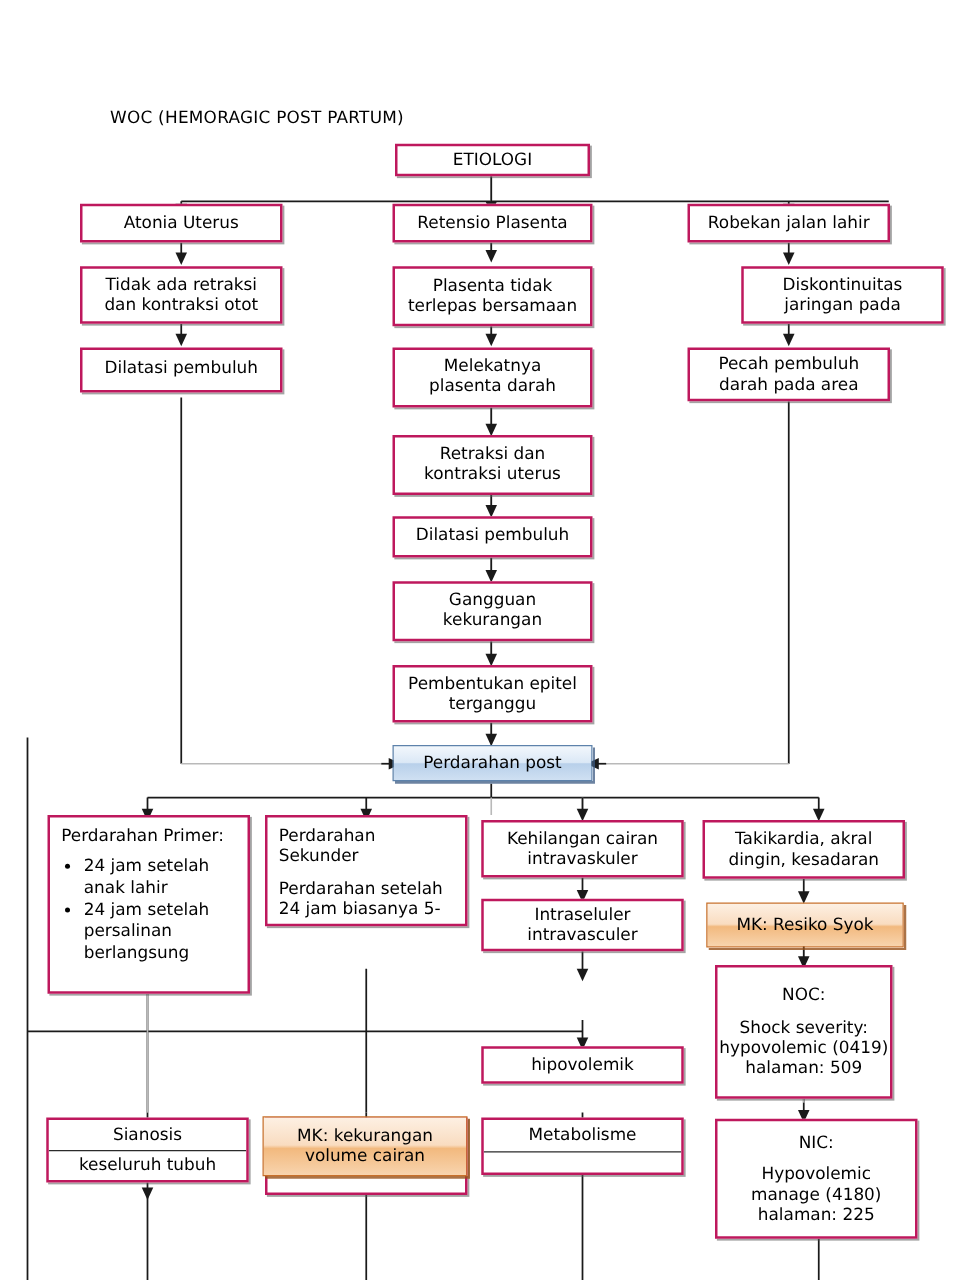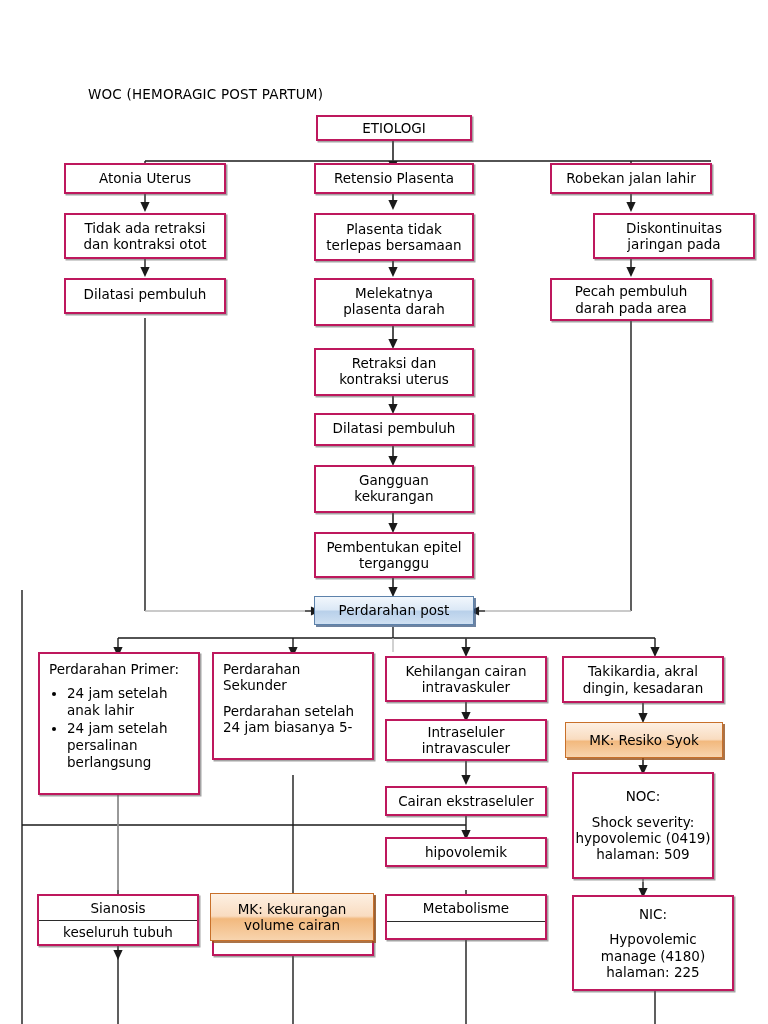--- a/index.html
+++ b/index.html
@@ -268,21 +268,21 @@
   </div>
 
   <div class="node left-align" style="left:38px; top:652px; width:162px; height:143px;">
     <span class="ln">Perdarahan Primer:</span>
     <ul class="bullets">
       <li>24 jam setelah anak lahir</li>
       <li>24 jam setelah persalinan berlangsung</li>
     </ul>
   </div>
 
-  <div class="node left-align" style="left:212px; top:652px; width:162px; height:108px;">
+  <div class="node left-align" style="left:212px; top:652px; width:162px; height:89px;">
     <span class="ln">Perdarahan</span>
     <span class="ln">Sekunder</span>
     <span class="gap"></span>
     <span class="ln">Perdarahan setelah</span>
     <span class="ln">24 jam biasanya 5-</span>
   </div>
 
   <div class="node" style="left:385px; top:656px; width:162px; height:46px;">
     <span class="ln">Kehilangan cairan</span>
     <span class="ln">intravaskuler</span>
@@ -295,23 +295,20 @@
 
   <div class="node" style="left:385px; top:719px; width:162px; height:42px;">
     <span class="ln">Intraseluler</span>
     <span class="ln">intravasculer</span>
   </div>
 
   <div class="node orange" style="left:565px; top:722px; width:158px; height:36px;">
     <span class="ln">MK: Resiko Syok</span>
   </div>
 
-  <div class="node" style="left:385px; top:786px; width:162px; height:30px;">
-    <span class="ln">Cairan ekstraseluler</span>
-  </div>
 
   <div class="node" style="left:572px; top:772px; width:142px; height:107px;">
     <span class="ln">NOC:</span>
     <span class="gap"></span>
     <span class="ln">Shock severity:</span>
     <span class="ln">hypovolemic (0419)</span>
     <span class="ln">halaman: 509</span>
   </div>
 
   <div class="node" style="left:385px; top:837px; width:162px; height:30px;">

